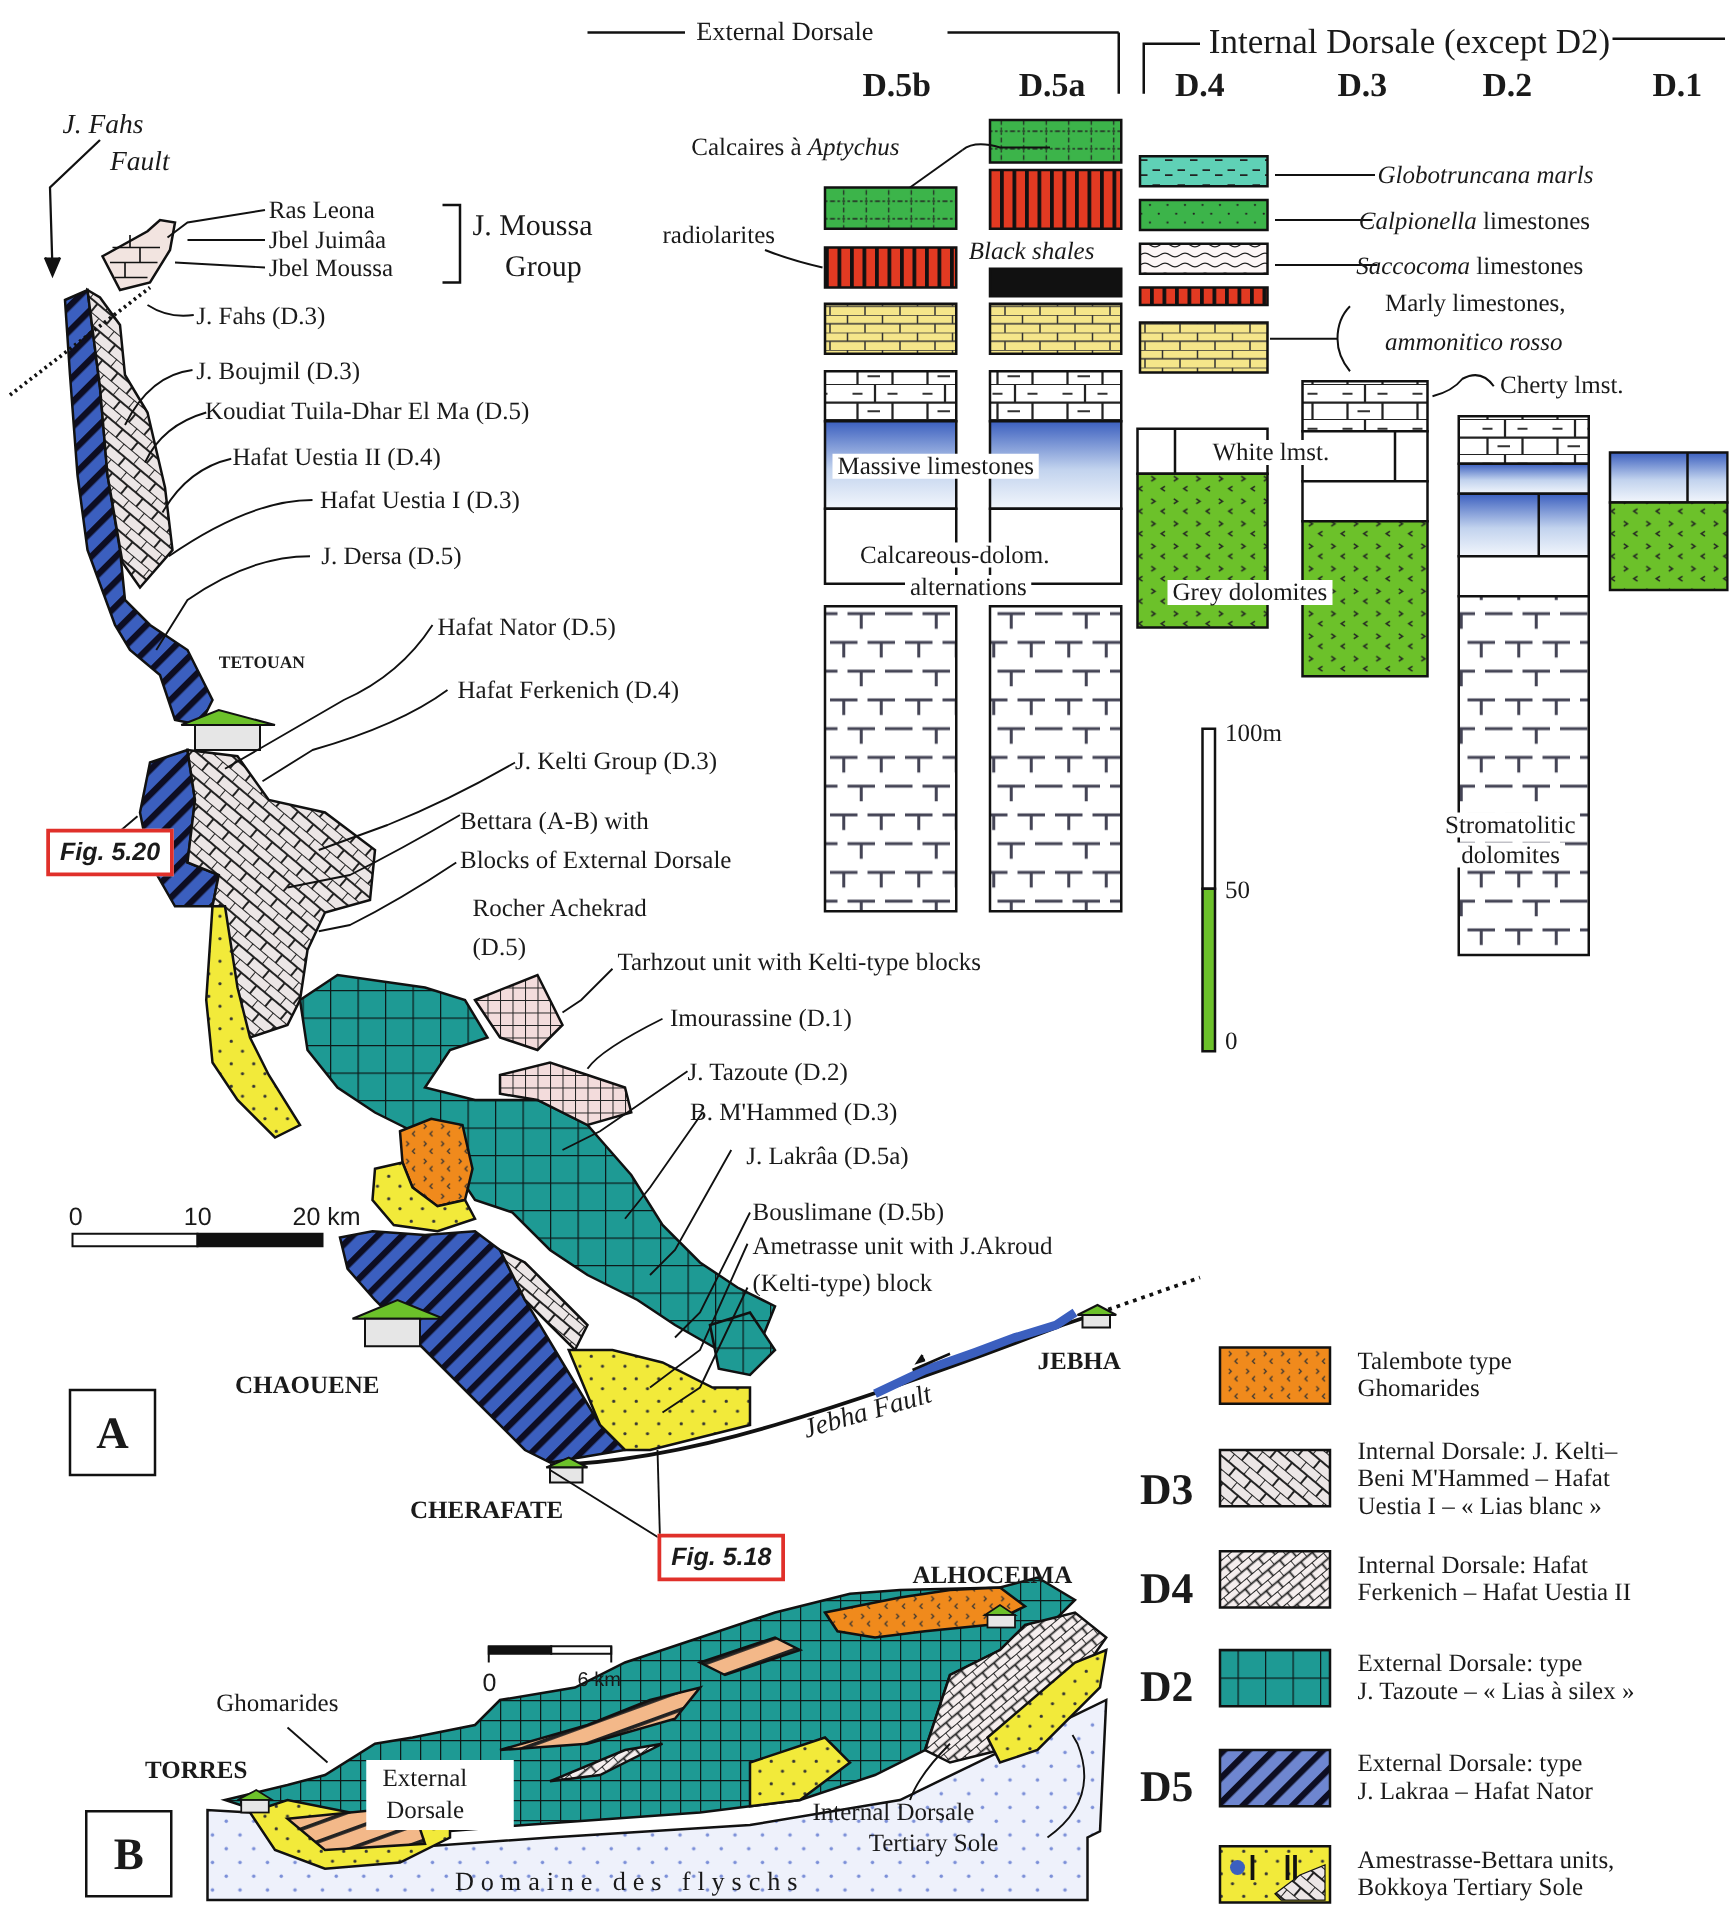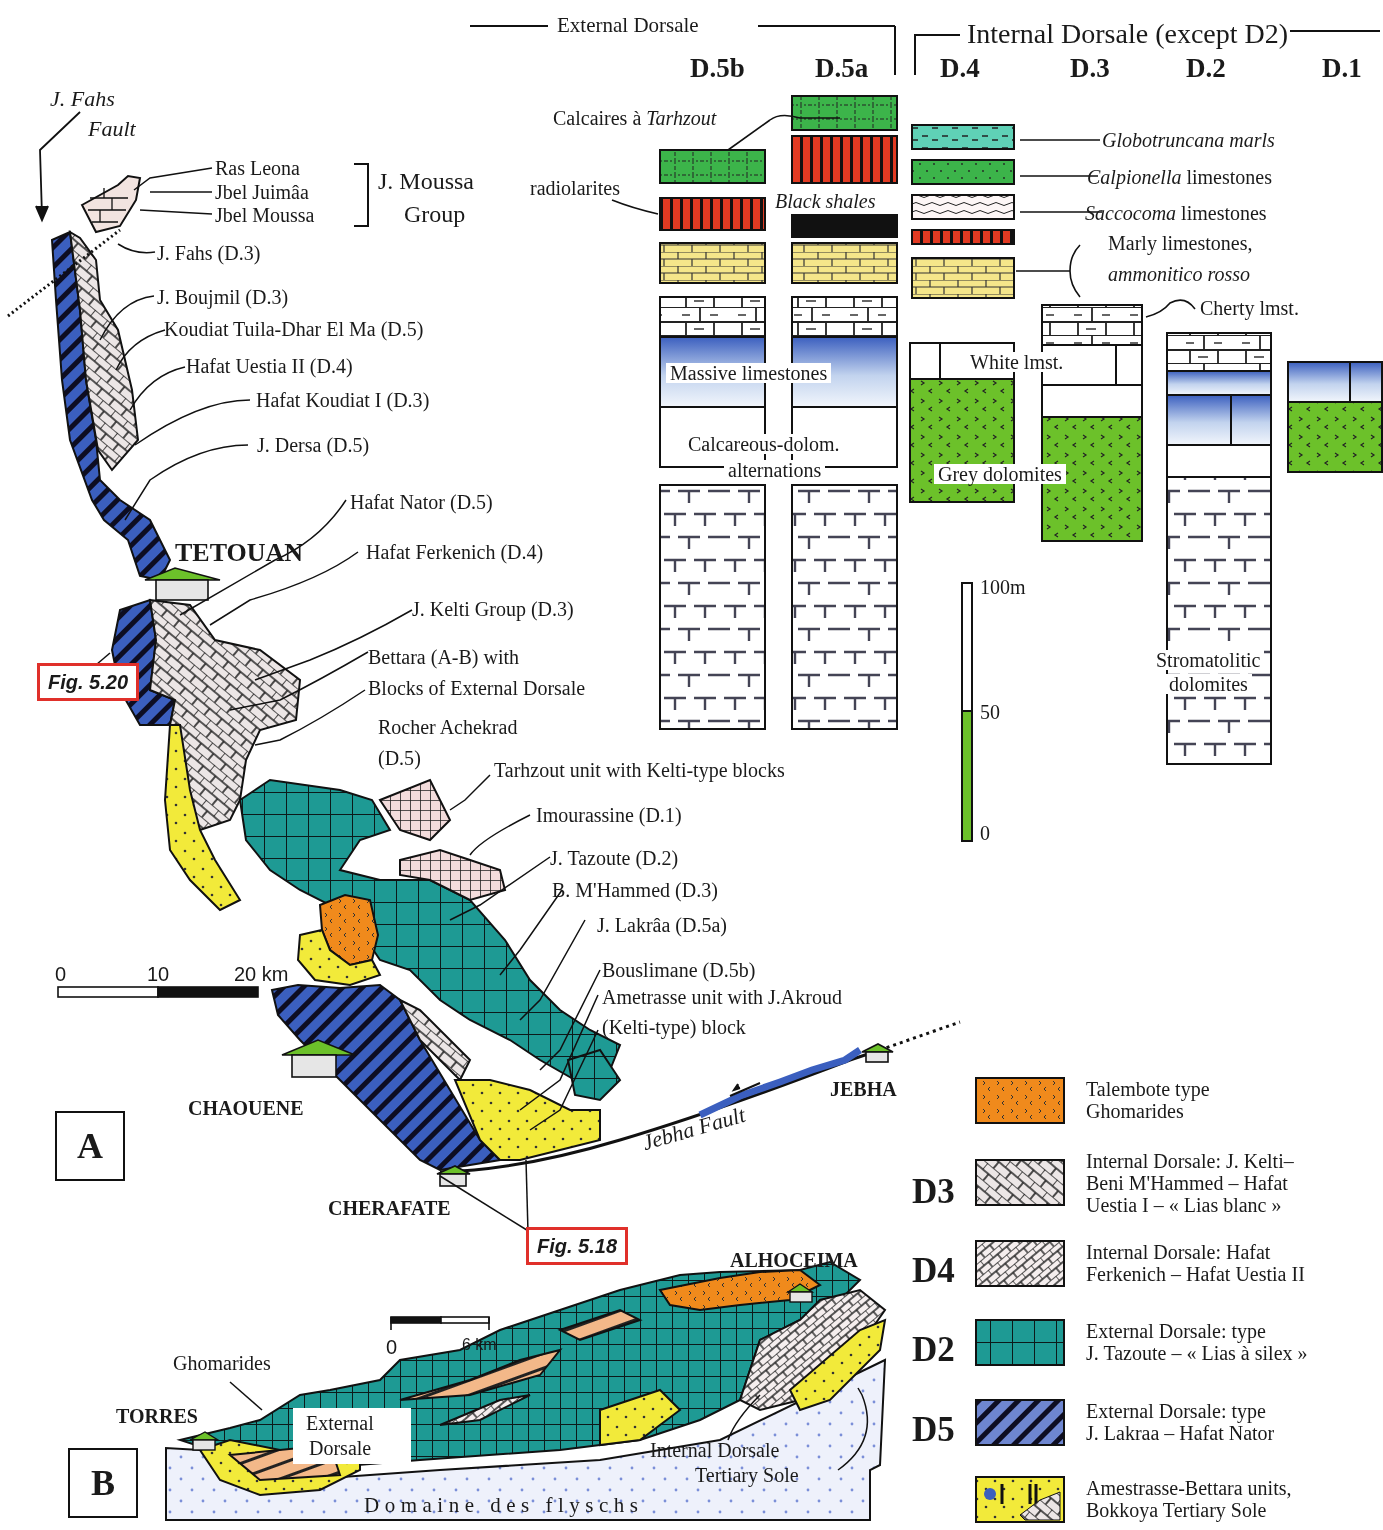--- a/index.html
+++ b/index.html
@@ -331,21 +331,21 @@
   <span class="b">Internal Dorsale</span>
   <span>(except D2)</span>
 </div>
 <div class="t big" style="left:690px;top:55px;">D.5b</div>
 <div class="t big" style="left:815px;top:55px;">D.5a</div>
 <div class="t big" style="left:940px;top:55px;">D.4</div>
 <div class="t big" style="left:1070px;top:55px;">D.3</div>
 <div class="t big" style="left:1186px;top:55px;">D.2</div>
 <div class="t big" style="left:1322px;top:55px;">D.1</div>
 
-<div class="t" style="left:553px;top:108px;"><span>Calcaires à </span><span class="i">Tarhzout</span></div>
+<div class="t" style="left:553px;top:108px;"><span>Calcaires à </span><span class="i">Aptychus</span></div>
 <div class="t" style="left:530px;top:178px;">radiolarites</div>
 <div class="t i" style="left:775px;top:191px;">Black shales</div>
 <div class="t i" style="left:1102px;top:130px;">Globotruncana marls</div>
 <div class="t" style="left:1087px;top:167px;"><span class="i">Calpionella</span><span> limestones</span></div>
 <div class="t" style="left:1085px;top:203px;"><span class="i">Saccocoma</span><span> limestones</span></div>
 <div class="t" style="left:1108px;top:233px;">Marly limestones,</div>
 <div class="t i" style="left:1108px;top:264px;">ammonitico rosso</div>
 <div class="t" style="left:1200px;top:298px;">Cherty lmst.</div>
 <div class="t lbl-bg" style="left:666px;top:363px;">Massive limestones</div>
 <div class="t lbl-bg" style="left:966px;top:352px;">White lmst.</div>
@@ -368,40 +368,40 @@
   </svg>
 
 <div id="locs">
     <div class="t" style="left: 215px; top: 158px;"><span>Ras Leona</span></div>
     <div class="t" style="left: 215px; top: 182px;"><span>Jbel Juimâa</span></div>
     <div class="t" style="left: 215px; top: 205px;"><span>Jbel Moussa</span></div>
     <div class="t" style="left: 157px; top: 243px;"><span>J. Fahs (</span><span class="b">D.3</span><span>)</span></div>
     <div class="t" style="left: 157px; top: 287px;"><span>J. Boujmil (</span><span class="b">D.3</span><span>)</span></div>
     <div class="t" style="left: 164px; top: 319px;"><span>Koudiat Tuila-Dhar El Ma (</span><span class="b">D.5</span><span>)</span></div>
     <div class="t" style="left: 186px; top: 356px;"><span>Hafat Uestia II (</span><span class="b">D.4</span><span>)</span></div>
-    <div class="t" style="left: 256px; top: 390px;"><span>Hafat Koudiat I (</span><span class="b">D.3</span><span>)</span></div>
+    <div class="t" style="left: 256px; top: 390px;"><span>Hafat Uestia I (</span><span class="b">D.3</span><span>)</span></div>
     <div class="t" style="left: 257px; top: 435px;"><span>J. Dersa (</span><span class="b">D.5</span><span>)</span></div>
     <div class="t" style="left: 350px; top: 492px;"><span>Hafat Nator (</span><span class="b">D.5</span><span>)</span></div>
     <div class="t" style="left: 366px; top: 542px;"><span>Hafat Ferkenich (</span><span class="b">D.4</span><span>)</span></div>
     <div class="t" style="left: 412px; top: 599px;"><span>J. Kelti Group (</span><span class="b">D.3</span><span>)</span></div>
     <div class="t" style="left: 368px; top: 647px; text-align: right;"><span>Bettara (</span><span class="b">A-B</span><span>) with</span></div>
     <div class="t" style="left: 368px; top: 678px;"><span>Blocks of External Dorsale</span></div>
     <div class="t" style="left: 378px; top: 717px;"><span>Rocher Achekrad</span></div>
     <div class="t" style="left: 378px; top: 748px;"><span>(</span><span class="b">D.5</span><span>)</span></div>
     <div class="t" style="left: 494px; top: 760px;"><span>Tarhzout unit with Kelti-type blocks</span></div>
     <div class="t" style="left: 536px; top: 805px;"><span>Imourassine (</span><span class="b">D.1</span><span>)</span></div>
     <div class="t" style="left: 550px; top: 848px;"><span>J. Tazoute (</span><span class="b">D.2</span><span>)</span></div>
     <div class="t" style="left: 552px; top: 880px;"><span>B. M'Hammed (</span><span class="b">D.3</span><span>)</span></div>
     <div class="t" style="left: 597px; top: 915px;"><span>J. Lakrâa (</span><span class="b">D.5a</span><span>)</span></div>
     <div class="t" style="left: 602px; top: 960px;"><span>Bouslimane (</span><span class="b">D.5b</span><span>)</span></div>
     <div class="t" style="left: 602px; top: 987px;"><span>Ametrasse unit with J.Akroud</span></div>
     <div class="t" style="left: 602px; top: 1017px;"><span>(Kelti-type) block</span></div>
   </div>
 
-<div class="t city" style="left:175px;top:540px;font-size:26px;font-family:Liberation Serif, serif;">TETOUAN</div>
+<div class="t city" style="left:175px;top:524px;font-size:14px;font-family:Liberation Serif, serif;">TETOUAN</div>
 <div class="t city" style="left:188px;top:1098px;">CHAOUENE</div>
 <div class="t city" style="left:328px;top:1198px;">CHERAFATE</div>
 <div class="t city" style="left:830px;top:1079px;">JEBHA</div>
 <div class="t i" style="left:640px;top:1133px;font-size:22px;transform:rotate(-16deg);transform-origin:left top;">Jebha Fault</div>
 
 <div class="t sans" style="left:55px;top:964px;font-size:20px;">0</div>
 <div class="t sans" style="left:147px;top:964px;font-size:20px;">10</div>
 <div class="t sans" style="left:234px;top:964px;font-size:20px;">20 km</div>
 
 <div class="figbox" style="left:37px;top:663px;">Fig. 5.20</div>

